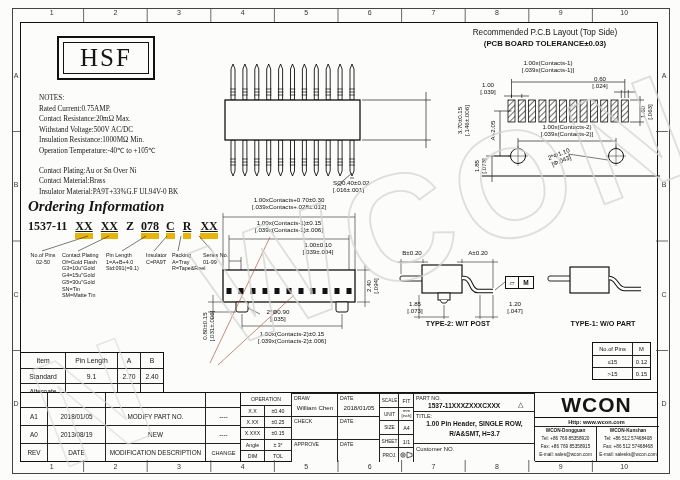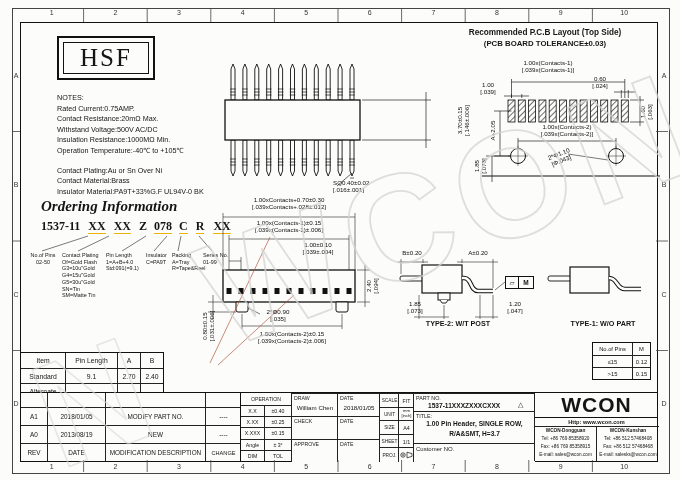--- a/index.html
+++ b/index.html
@@ -11,21 +11,21 @@
   .gnum{position:absolute;width:20px;text-align:center;font-size:7px;color:#333;}
   .glet{position:absolute;width:10px;text-align:center;font-size:7px;color:#333;}
   .note-line{font-size:7.2px;line-height:10.6px;white-space:nowrap;}
   .serif{font-family:"Liberation Serif",serif;}
   .cellgrid{display:grid;border:1.5px solid #111;background:#fcfcfa;}
   .cellgrid>div{border-left:1px solid #222;border-top:1px solid #222;display:flex;align-items:center;justify-content:center;overflow:hidden;white-space:nowrap;}
   .cellgrid>div.first-col{border-left:none;}
   .cellgrid>div.first-row{border-top:none;}
   .tb-label{font-size:5.2px;color:#222;}
   .tb-cell{border-left:1px solid #222;border-top:1px solid #222;position:relative;overflow:hidden;background:#fcfcfa;}
-  .uline{border-bottom:1px solid #eab308;}
+  .uline{border-bottom:6px solid #eab308;text-decoration:underline;}
   svg{display:block;}
 </style>
 </head>
 <body>
 
 <div class="sheet">
 
   <div class="abs" style="left:12px;top:8px;width:656px;height:464px;border:1px solid #444;"></div>
   <div class="abs" style="left:20px;top:22px;width:636px;height:438px;border:1.8px solid #111;"></div>
 
@@ -59,21 +59,21 @@
   <div class="glet" style="left:659px;top:181.2px;">B</div>
   <div class="glet" style="left:659px;top:290.7px;">C</div>
   <div class="glet" style="left:659px;top:400.2px;">D</div>
 
   <div class="abs" style="left:57px;top:36px;width:94px;height:40px;border:2.5px solid #111;display:flex;align-items:center;justify-content:center;">
     <div style="border:1px solid #111;width:84px;height:30px;display:flex;align-items:center;justify-content:center;">
       <span class="serif" style="font-size:25px;letter-spacing:2px;">HSF</span>
     </div>
   </div>
 
-  <div class="abs" style="left:57px;top:93px;">
+  <div class="abs" style="left:39px;top:93px;font-family:Liberation Serif, serif;">
     <div class="note-line">NOTES:</div>
     <div class="note-line">Rated Current:0.75AMP.</div>
     <div class="note-line">Contact Resistance:20mΩ Max.</div>
     <div class="note-line">Withstand Voltage:500V AC/DC</div>
     <div class="note-line">Insulation Resistance:1000MΩ Min.</div>
     <div class="note-line">Operation Temperature:-40℃ to +105℃</div>
     <div style="height:9px;"></div>
     <div class="note-line">Contact Plating:Au or Sn Over Ni</div>
     <div class="note-line">Contact Material:Brass</div>
     <div class="note-line">Insulator Material:PA9T+33%G.F UL94V-0 BK</div>
@@ -130,21 +130,21 @@
       <div>3.70±0.15</div>
         <div>[.146±.006]</div>
     </div>
     <div class="dim" style="left:118px;top:124px;width:72px;text-align:left;">
       <div>SQ0.40±0.02</div>
         <div>[.016±.001]</div>
     </div>
   </div>
 
   <div class="abs" style="left:430px;top:28px;width:230px;height:172px;">
-    <div class="abs" style="left:0;top:0;width:230px;text-align:center;font-size:8.2px;font-weight:700;">Recommended P.C.B Layout (Top Side)</div>
+    <div class="abs" style="left:0;top:0;width:230px;text-align:center;font-size:8.2px;font-weight:400;">Recommended P.C.B Layout (Top Side)</div>
     <div class="abs" style="left:0;top:11px;width:230px;text-align:center;font-size:7.8px;font-weight:600;">(PCB BOARD TOLERANCE±0.03)</div>
     <svg width="230" height="172" viewBox="0 0 230 172" style="position:absolute;left:0;top:0;">
       <defs>
         <pattern id="hp" width="4" height="4" patternUnits="userSpaceOnUse" patternTransform="rotate(45)">
           <line x1="0" y1="0" x2="0" y2="4" stroke="#333" stroke-width="1.4"></line>
         </pattern>
         <rect id="pad" width="7" height="22" fill="url(#hp)" stroke="#111" stroke-width="0.8"></rect>
       </defs>
       <use href="#pad" x="78" y="72"></use>
         <use href="#pad" x="88.3" y="72"></use>
@@ -220,21 +220,21 @@
     <div class="dim rot" style="left:36px;top:131px;width:28px;height:14px;">
       <div>1.85</div>
         <div>[.073]</div>
     </div>
     <div class="dim" style="left:108px;top:122px;width:44px;transform:rotate(-22deg);">
       <div>2*Φ1.10</div>
         <div>[Φ.043]</div>
     </div>
   </div>
 
-  <div class="abs" style="left:28px;top:198px;width:220px;margin-left:13px;">
+  <div class="abs" style="left:28px;top:198px;width:220px;">
     <div class="serif" style="font-size:15px;font-weight:bold;font-style:italic;">Ordering Information</div>
     <div class="serif" style="margin-top:4px;font-size:12px;font-weight:600;white-space:nowrap;">
       <span style="margin-right:5px;">1537-11</span>
       <span class="uline" style="margin-right:5px;">XX</span>
       <span class="uline" style="margin-right:5px;">XX</span>
       <span style="margin-right:4px;">Z</span>
       <span class="uline" style="margin-right:4px;">078</span>
       <span class="uline" style="margin-right:5px;">C</span>
       <span class="uline" style="margin-right:6px;">R</span>
       <span class="uline">XX</span>

